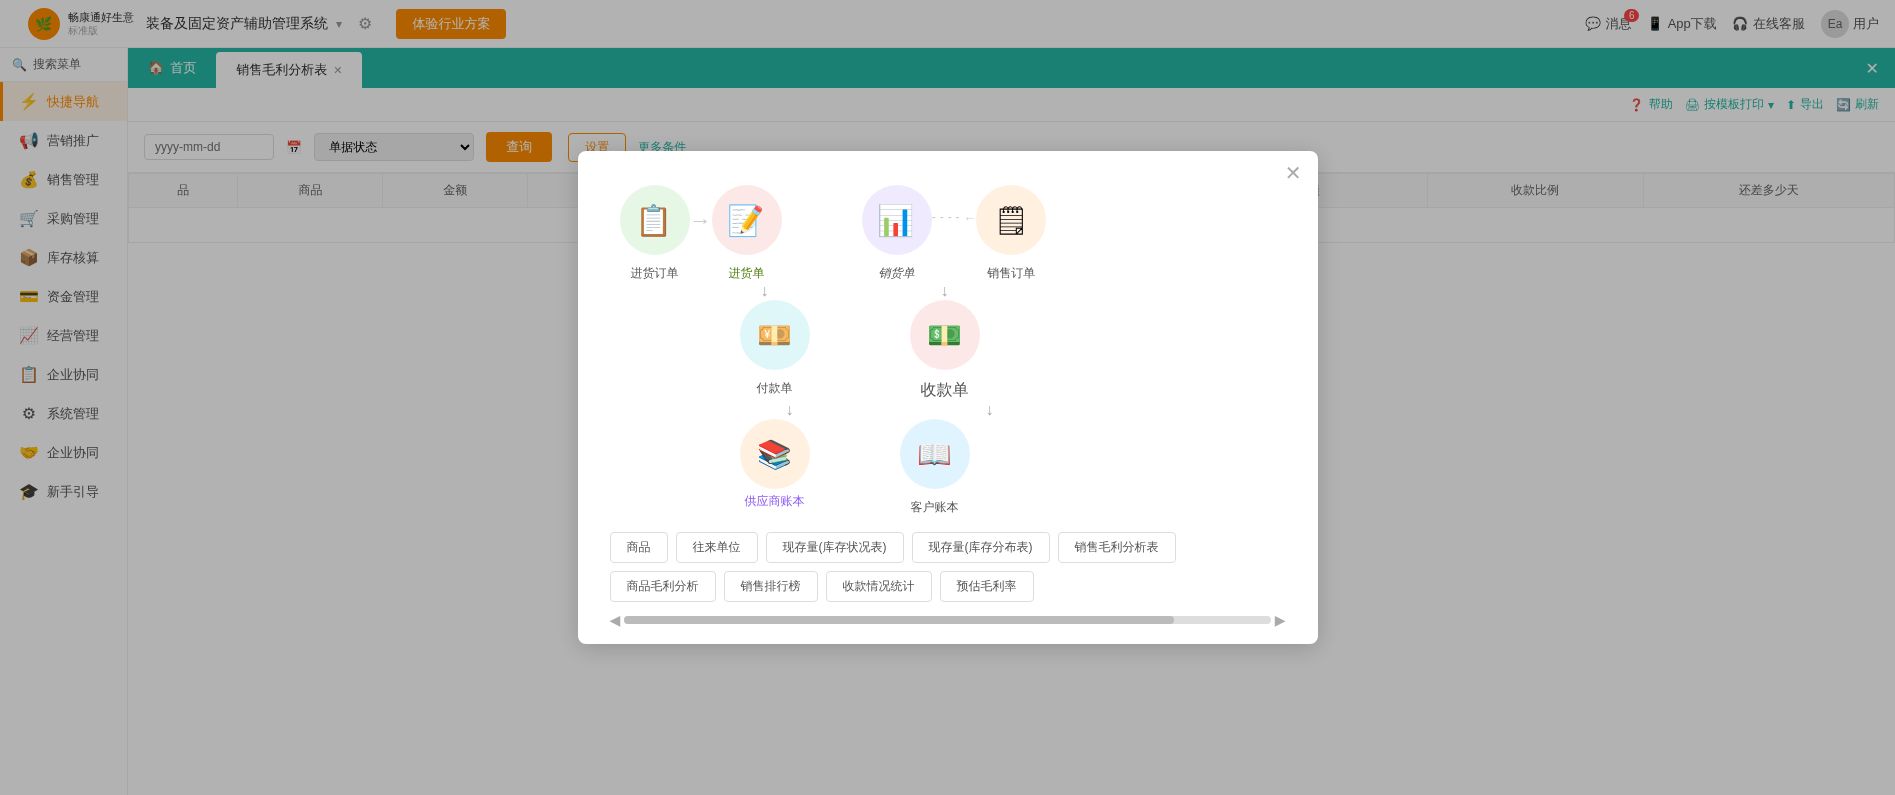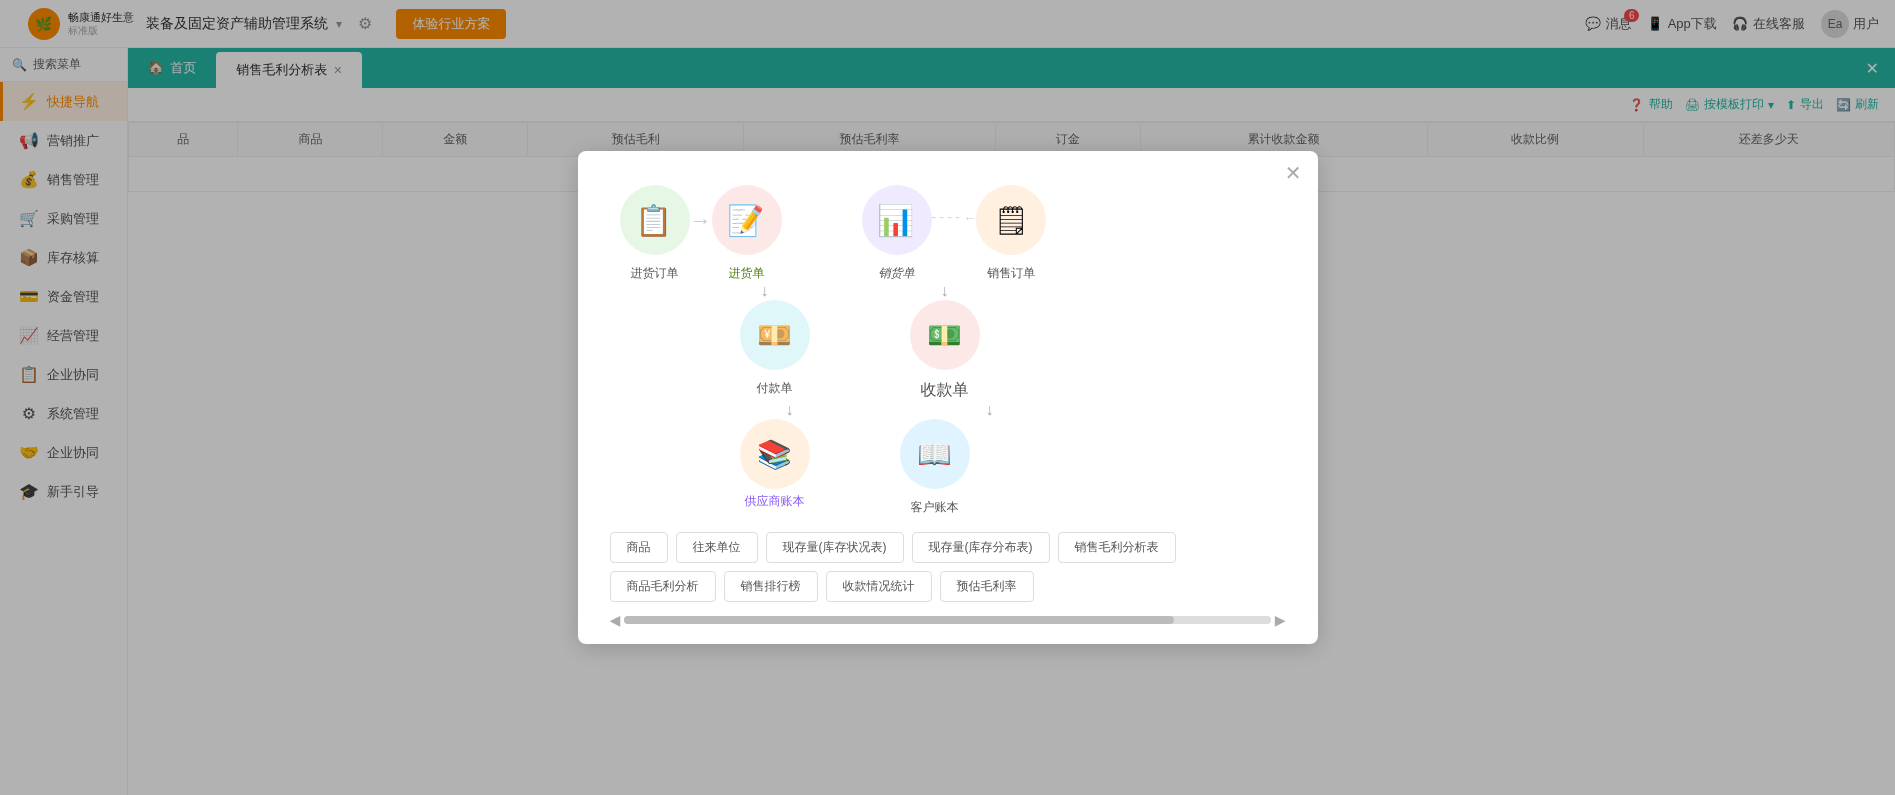--- a/index.html
+++ b/index.html
@@ -206,20 +206,30 @@
         <div class="toolbar-btn">
           <span>⬆</span>
           <span>导出</span>
         </div>
         <div class="toolbar-btn">
           <span>🔄</span>
           <span>刷新</span>
         </div>
       </div>
 
+      <div class="filter-area">
+        <input class="date-input" placeholder="yyyy-mm-dd" style="">
+        <span>📅</span>
+        <select class="filter-select">
+          <option>单据状态</option>
+        </select>
+        <button class="search-btn">查询</button>
+        <button class="set-btn">设置</button>
+        <span class="more-conditions">更多条件</span>
+      </div>
 
       <div class="table-area">
         <table class="data-table">
           <thead>
             <tr id="table-header-row">
                 <th>品</th>
                 <th>商品</th>
                 <th>金额</th>
                 <th>预估毛利</th>
                 <th>预估毛利率</th>

